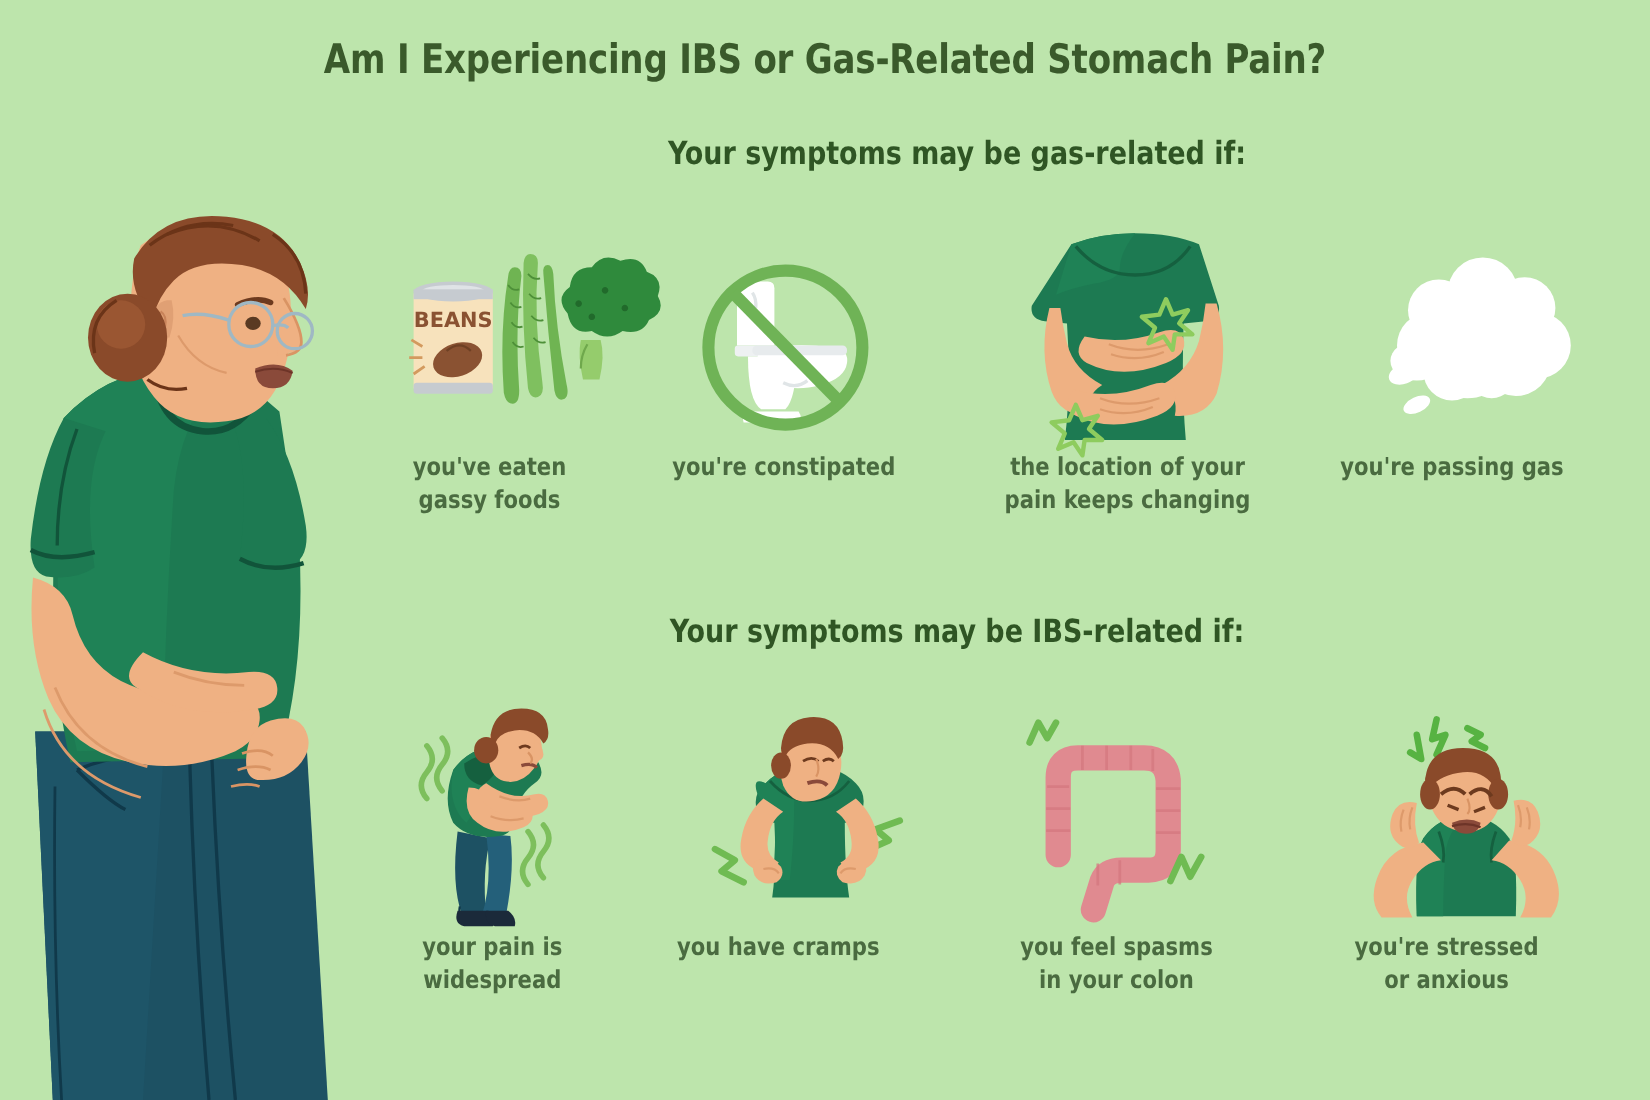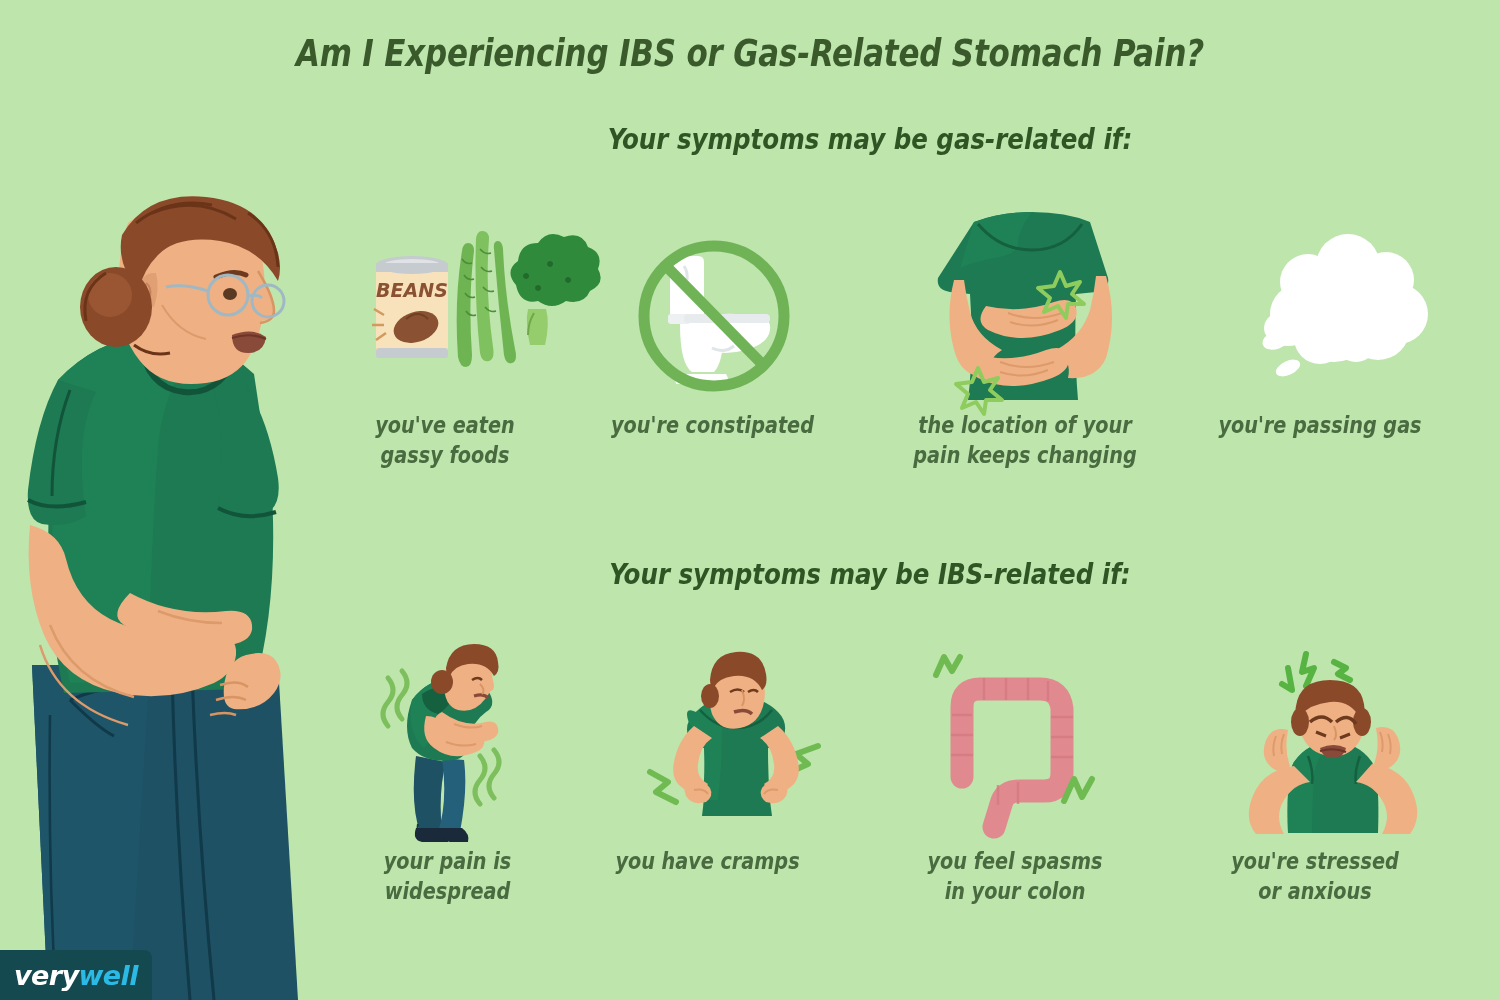--- a/index.html
+++ b/index.html
@@ -6,21 +6,20 @@
   html, body {
     width: 1500px; height: 1000px;
     overflow: hidden;
     background: #bde5ac;
     font-family: "Liberation Sans", sans-serif;
   }
   #page {
     position: relative;
     width: 1500px; height: 1000px;
     background: #bde5ac;
-    font-style: italic;
   }
 
   
   #title {
     position: absolute; left: 0; top: 32px; width: 1500px;
     text-align: center;
     font-size: 37px; font-weight: bold; letter-spacing: -0.2px;
     color: #3a5a2b;
     font-family: "DejaVu Sans Condensed", "Liberation Sans Narrow", "Liberation Sans", sans-serif;
     transform: scaleX(0.93); transform-origin: center top;
@@ -386,17 +385,14 @@
       <path d="M98 84 q12 -10 20 2" fill="none" stroke="#6d3a1e" stroke-width="3.5"></path>
       <path d="M78 94 l10 4 M112 96 l-10 4" stroke="#6d3a1e" stroke-width="3" fill="none"></path>
       <path d="M96 88 q4 10 0 14" fill="none" stroke="#d99464" stroke-width="2"></path>
       <path d="M82 110 q14 -6 26 0 q-2 10 -13 10 q-11 0 -13 -10 Z" fill="#8a4a3a"></path>
       <path d="M82 113 q14 -4 26 1" fill="none" stroke="#6d3428" stroke-width="2"></path>
     </svg>
   </div>
   <div id="cap-i3" class="cap">you're stressed
 or anxious</div>
 
-  <div id="logo">
-    <div id="logo-text"><span class="lg-very">very</span><span class="lg-well">well</span></div>
-  </div>
 
 </div>
 
 </body></html>

